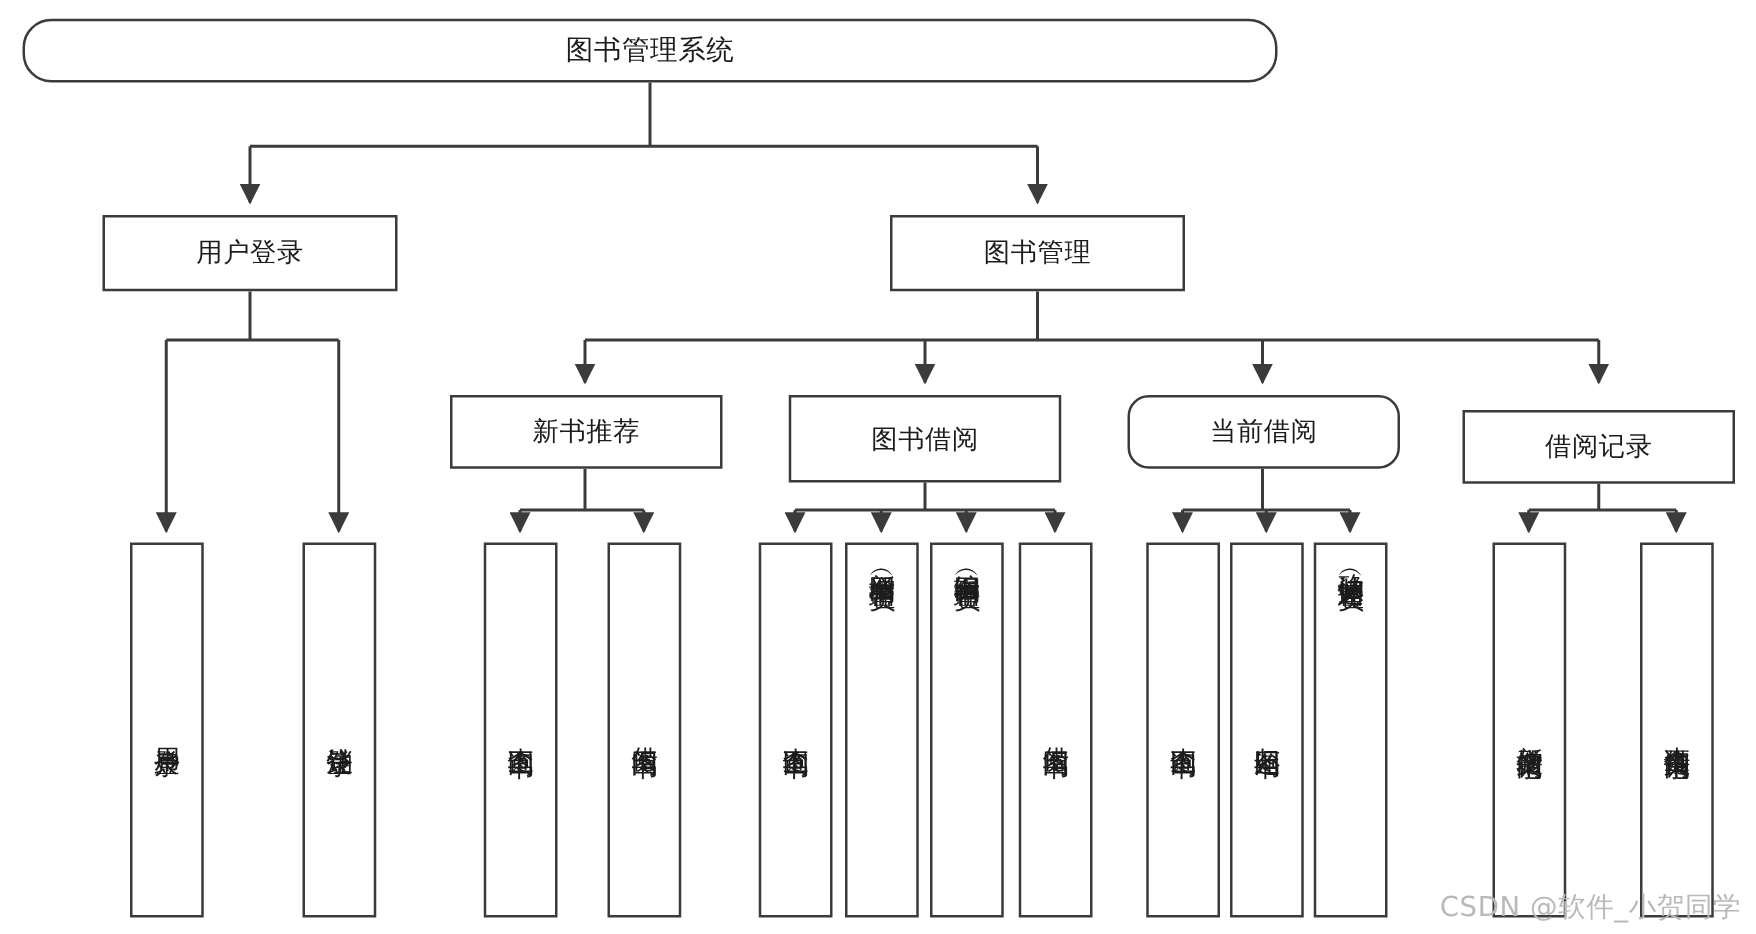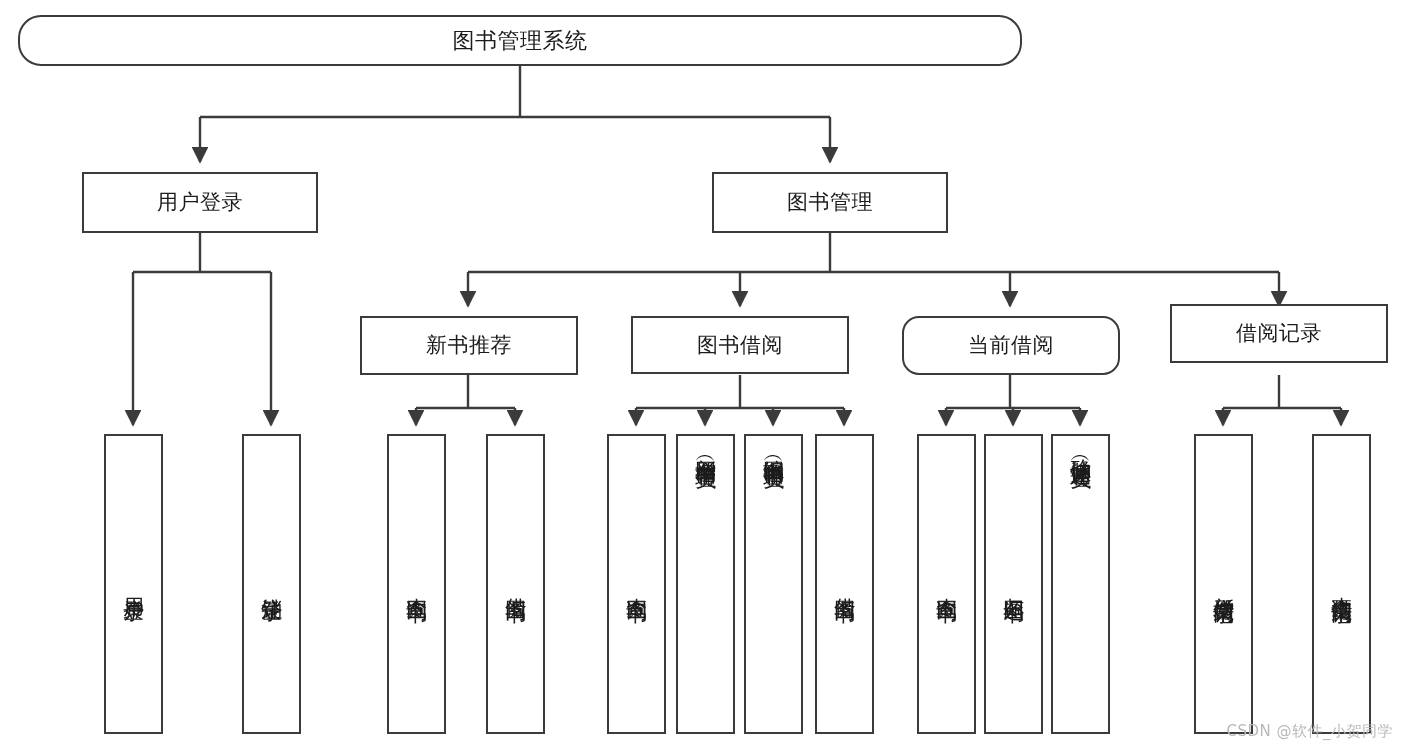--- a/index.html
+++ b/index.html
@@ -68,21 +68,21 @@
     white-space: nowrap;
   }
   .node.vertical.centered {
     align-items: center;
     padding-top: 0;
   }
   #watermark {
     position: absolute;
     right: 12px;
     bottom: 6px;
-    font-size: 15px;
+    font-size: 22px;
     color: #b9b9b9;
     letter-spacing: 0.5px;
     z-index: 5;
     white-space: nowrap;
   }
 </style>
 </head>
 <body>
 
 <div id="diagram-root">
@@ -144,27 +144,27 @@
   <div class="node horizontal" style="left:82px; top:172px; width:236px; height:61px;">
     <span class="node-label">用户登录</span>
   </div>
   <div class="node horizontal" style="left:712px; top:172px; width:236px; height:61px;justify-content:center;">
     <span class="node-label">图书管理</span>
   </div>
 
   <div class="node horizontal" style="left:360px; top:316px; width:218px; height:59px;">
     <span class="node-label">新书推荐</span>
   </div>
-  <div class="node horizontal" style="left:631px; top:316px; width:218px; height:58px;">
+  <div class="node horizontal" style="left:631px; top:316px; width:218px; height:70px;">
     <span class="node-label">图书借阅</span>
   </div>
   <div class="node horizontal" style="left:902px; top:316px; width:218px; height:59px;border-radius:17px;">
     <span class="node-label">当前借阅</span>
   </div>
-  <div class="node horizontal" style="left:1170px; top:304px; width:218px; height:59px;">
+  <div class="node horizontal" style="left:1170px; top:328px; width:218px; height:59px;">
     <span class="node-label">借阅记录</span>
   </div>
 
   <div class="node vertical centered" style="left:104px; top:434px; width:59px; height:300px;">
     <span class="node-label">用户登录</span>
   </div>
   <div class="node vertical centered" style="left:242px; top:434px; width:59px; height:300px;">
     <span class="node-label">注销登录</span>
   </div>
 

